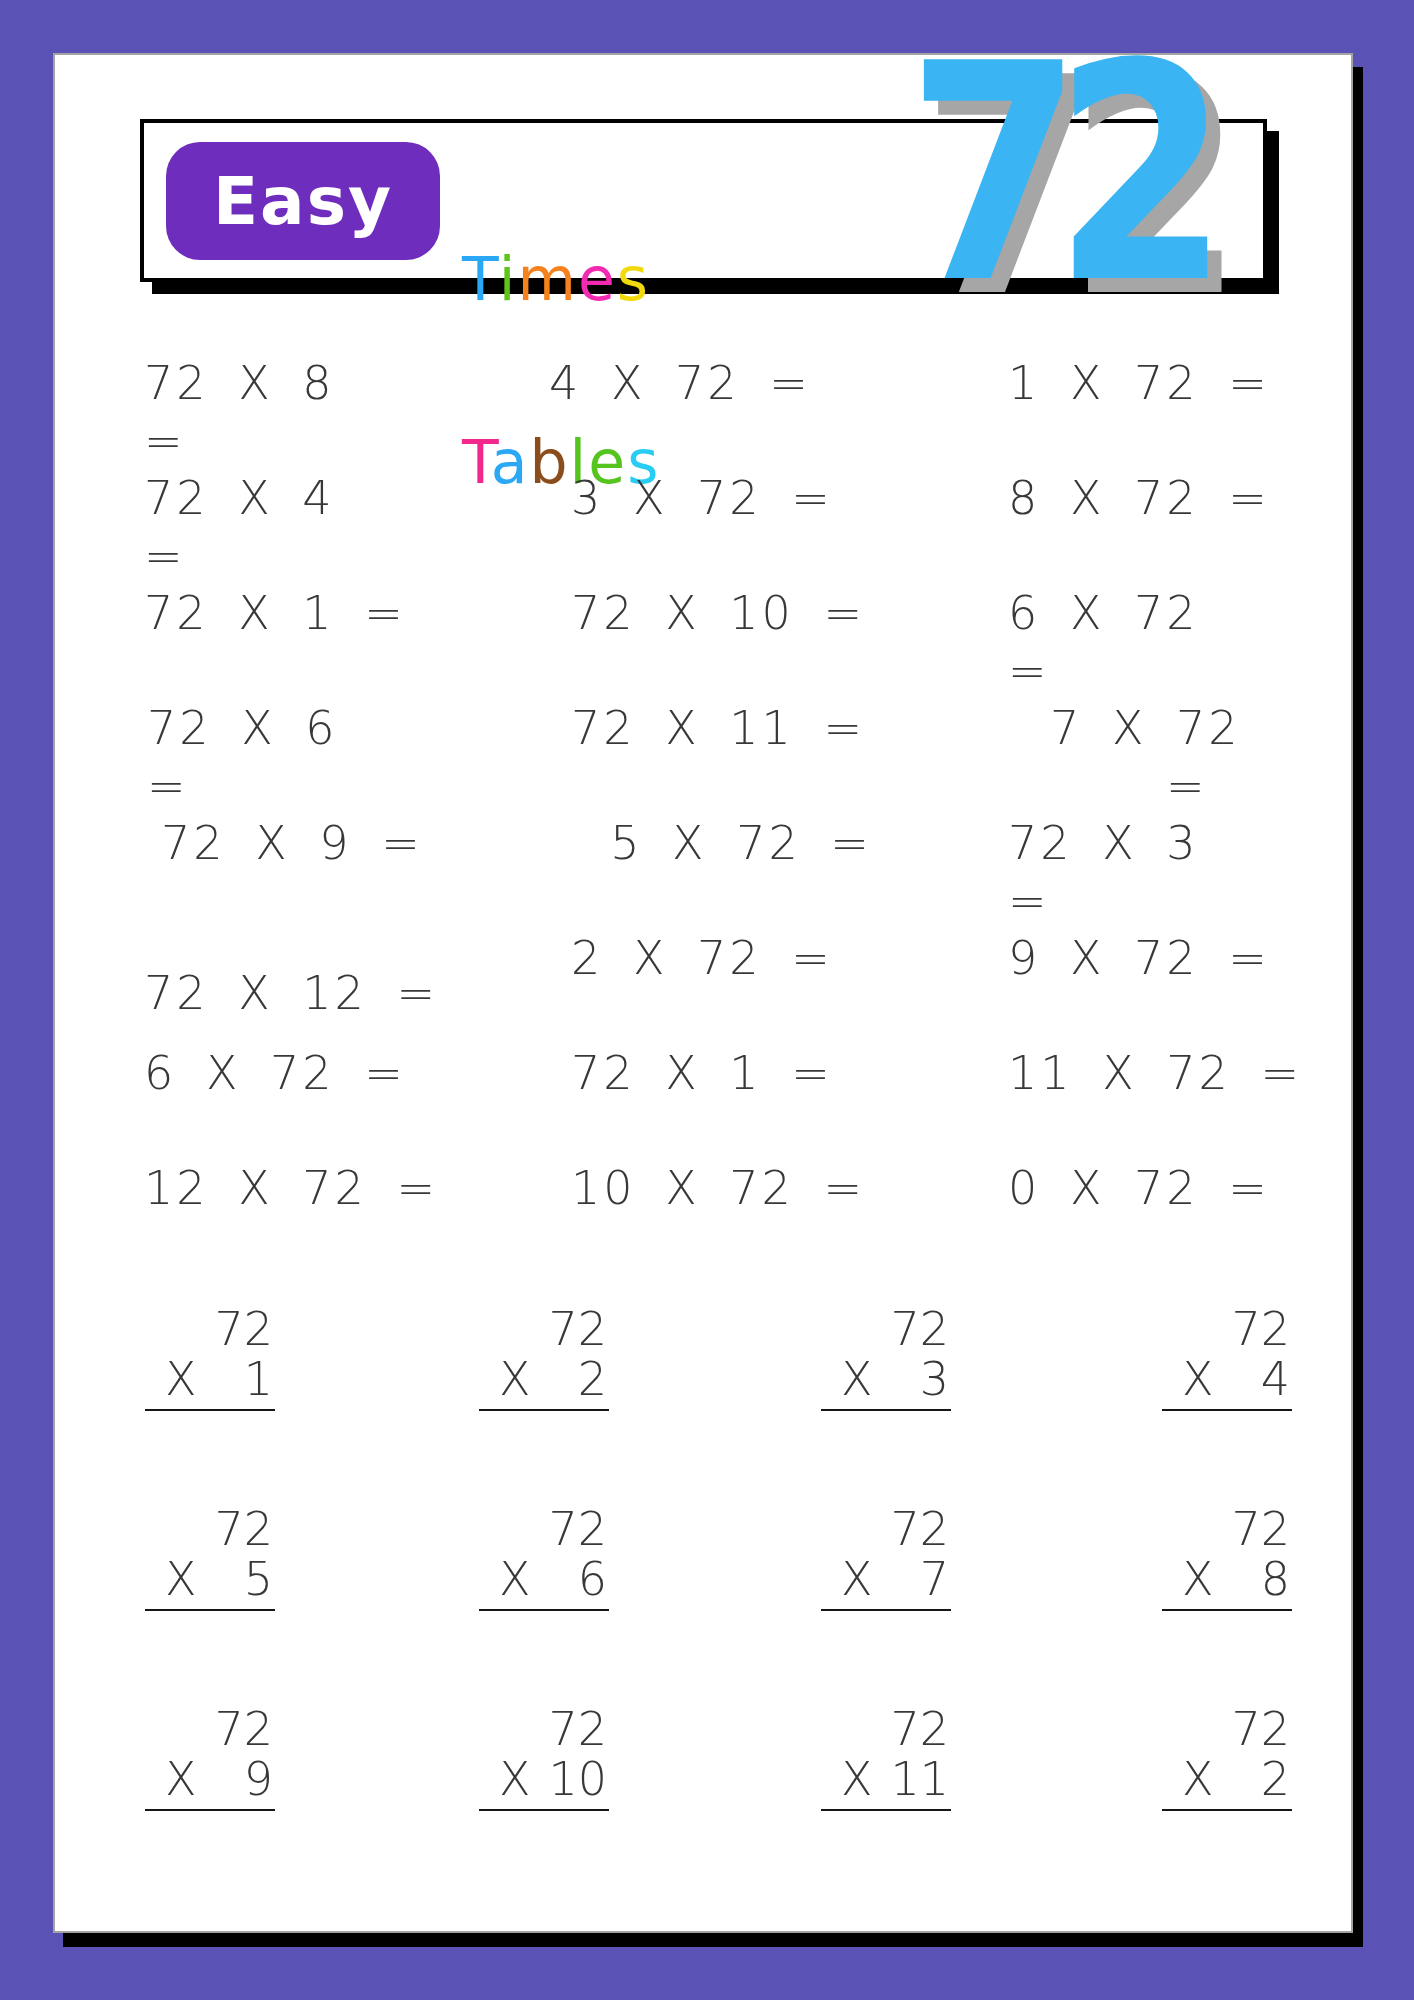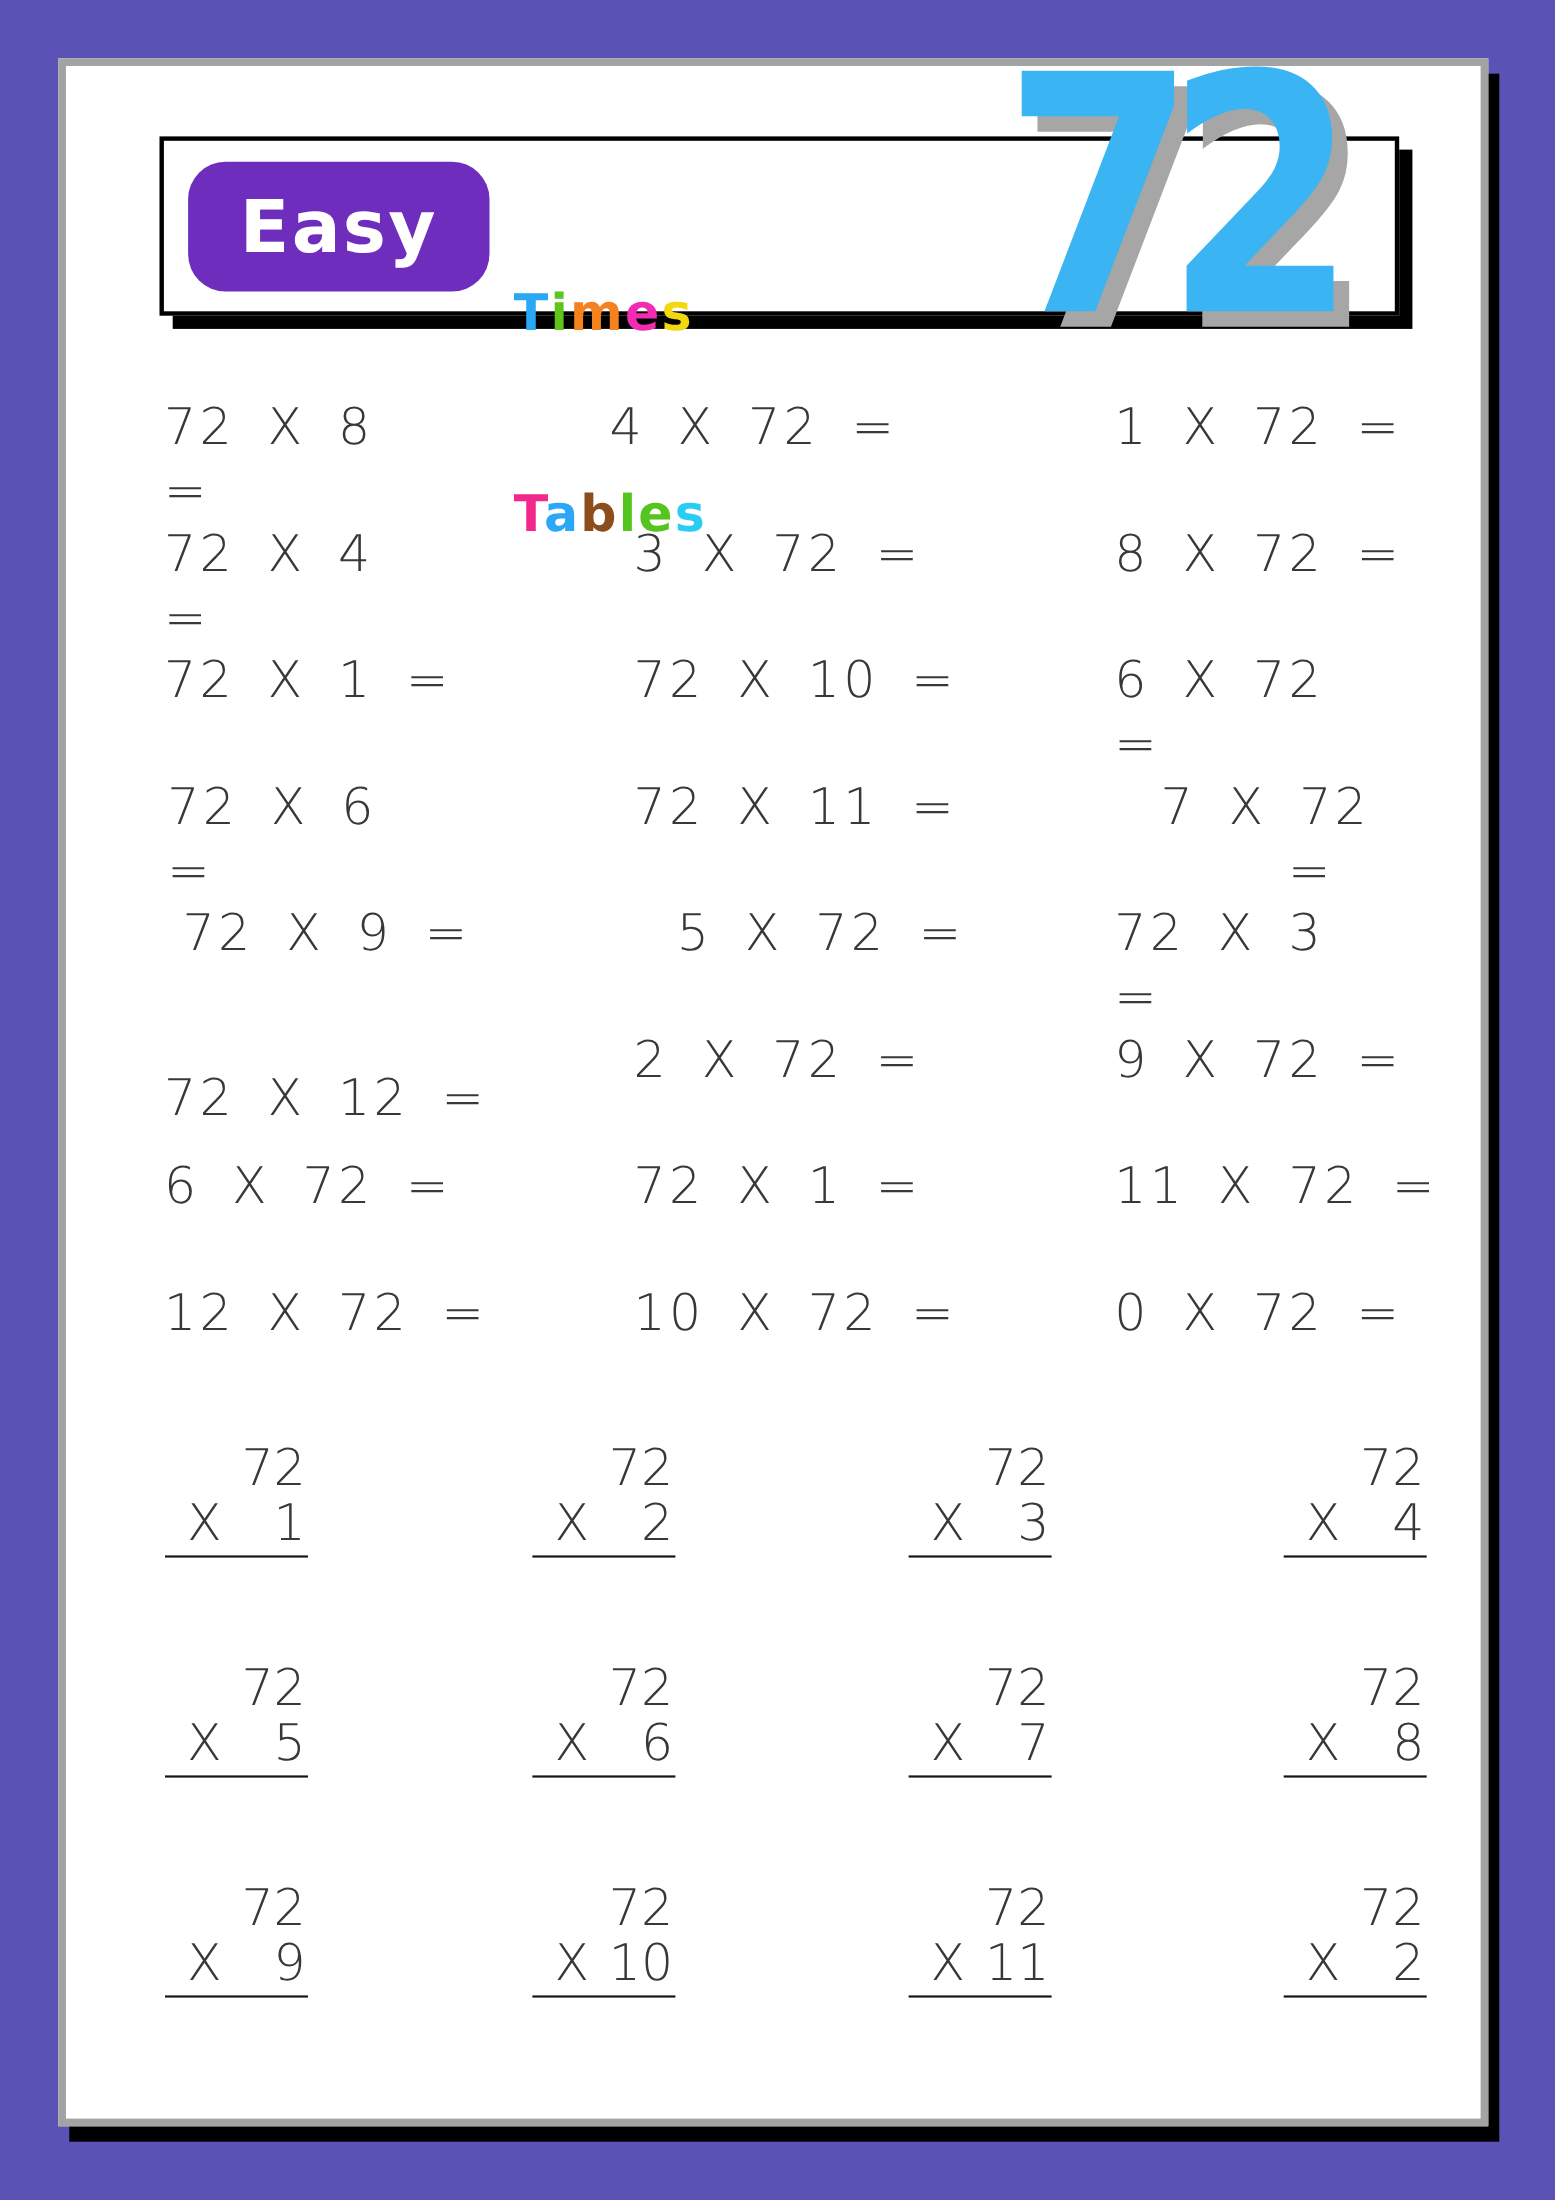--- a/index.html
+++ b/index.html
@@ -4,38 +4,38 @@
 <style>
   html,body{margin:0;padding:0;}
   body{
     width:1414px;height:2000px;position:relative;
     background:#5A52B5;
     font-family:"DejaVu Sans","Liberation Sans",sans-serif;
     overflow:hidden;
   }
   .paper{
     position:absolute;left:53px;top:53px;width:1300px;height:1880px;
-    background:#ffffff;border:7px solid #a3a3a3;box-sizing:border-box;
+    background:#ffffff;border:2px solid #a3a3a3;box-sizing:border-box;
     box-shadow:10px 14px 0 #000000;
   }
   .header-box{
     position:absolute;left:85px;top:64px;width:1127px;height:163px;
     background:#ffffff;border:4px solid #000000;box-sizing:border-box;
     box-shadow:12px 12px 0 #000000;
   }
   .easy-badge{
     position:absolute;left:22px;top:19px;width:274px;height:118px;
     border-radius:34px;display:flex;align-items:center;justify-content:center;
   }
   .easy-text{
     color:#ffffff;font-size:66px;font-weight:bold;letter-spacing:2px;
   }
   .brand{
     position:absolute;left:318px;top:4px;
-    font-size:46px;font-weight:bold;line-height:61px;letter-spacing:2px;
+    font-size:60px;font-weight:normal;line-height:61px;letter-spacing:2px;
     white-space:pre;
   }
   .big-number{
     position:absolute;left:852px;top:-30px;z-index:5;
     font-size:300px;font-weight:bold;line-height:1;
     letter-spacing:-34px;white-space:pre;
     transform:scaleX(0.84);transform-origin:left top;
   }
   
   .hcell{

